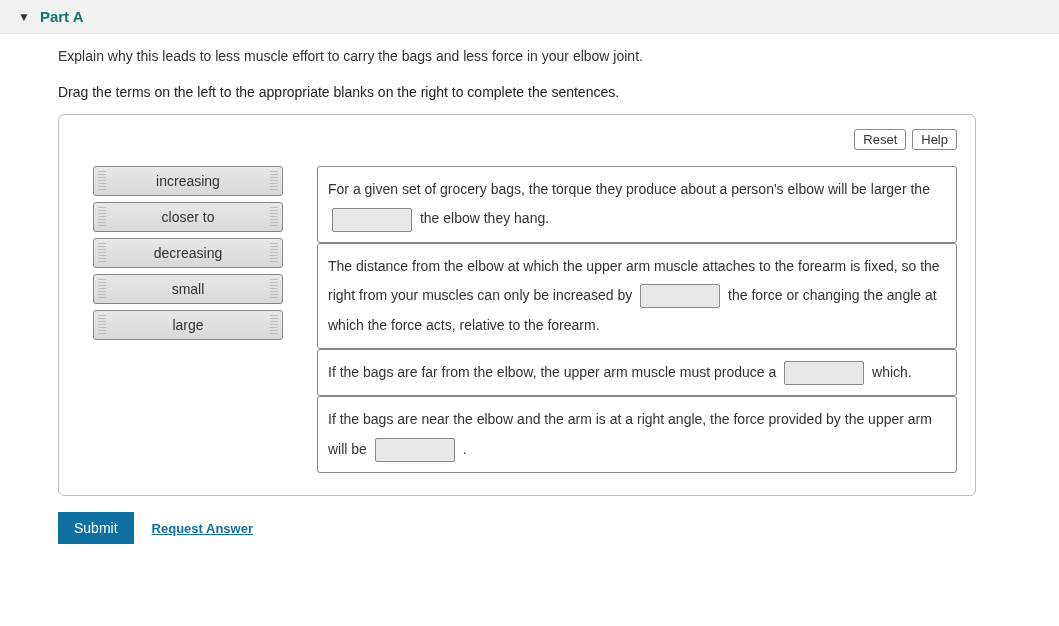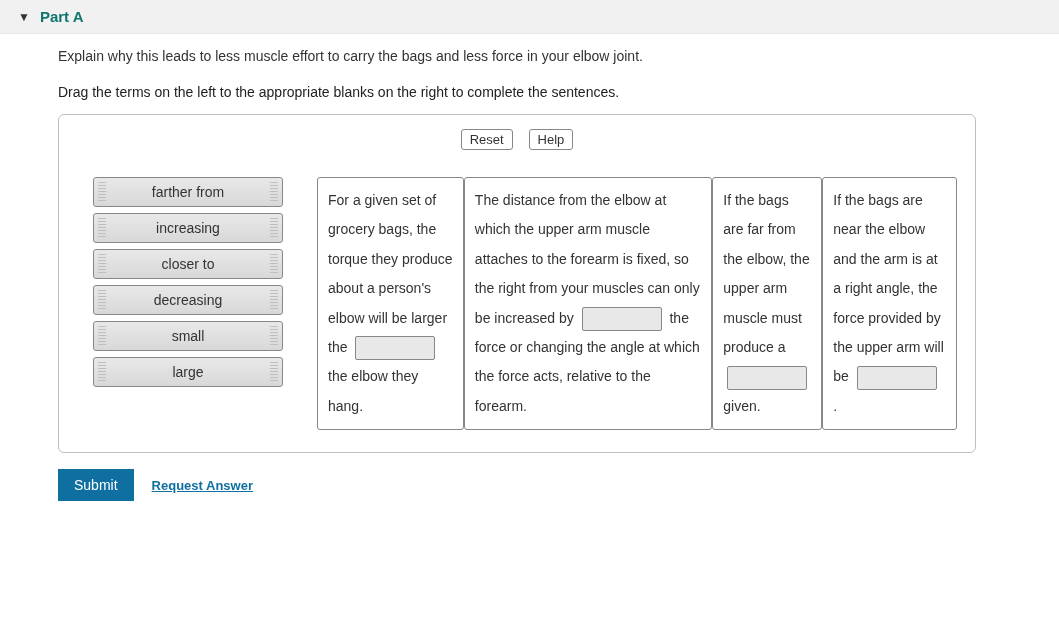--- a/index.html
+++ b/index.html
@@ -43,23 +43,23 @@
   }
   .drag-panel {
     border: 1px solid #bfbfbf;
     border-radius: 6px;
     padding: 14px 18px 22px 18px;
     width: 918px;
     position: relative;
   }
   .panel-toolbar {
     display: flex;
-    justify-content: center;
-    gap: 16px;
-    margin-bottom: 27px;
+    justify-content: flex-end;
+    gap: 6px;
+    margin-bottom: 16px;
   }
   .small-btn {
     border: 1px solid #888;
     background: #fff;
     font-size: 13px;
     color: #333;
     padding: 2px 8px;
     border-radius: 3px;
     cursor: pointer;
   }
@@ -99,20 +99,21 @@
       to bottom,
       #bfbfbf 0, #bfbfbf 1px,
       transparent 1px, transparent 3px
     );
   }
   .term::before { left: 4px; }
   .term::after { right: 4px; }
   .sentences-col {
     flex: 1;
     display: flex;
+    flex-direction: column;
   }
   .sentence-box {
     border: 1px solid #888;
     border-radius: 3px;
     padding: 8px 10px;
     font-size: 14px;
     line-height: 2.1;
     color: #333;
   }
   .blank {
@@ -163,21 +164,20 @@
   <div class="drag-panel">
 
     <div class="panel-toolbar">
       <button class="small-btn">Reset</button>
       <button class="small-btn">Help</button>
     </div>
 
     <div class="drag-body">
 
       <div class="terms-col">
-        <div class="term">farther from</div>
         <div class="term">increasing</div>
         <div class="term">closer to</div>
         <div class="term">decreasing</div>
         <div class="term">small</div>
         <div class="term">large</div>
       </div>
 
       <div class="sentences-col">
 
         <div class="sentence-box">
@@ -189,21 +189,21 @@
         <div class="sentence-box">
           <span>The distance from the elbow at which the upper arm muscle attaches to the forearm is fixed, so the right from your muscles can only be increased by </span>
           <span class="blank"></span>
           <span> the force or changing the angle at which the force acts, relative to the forearm.</span>
         </div>
 
 
         <div class="sentence-box">
           <span>If the bags are far from the elbow, the upper arm muscle must produce a </span>
           <span class="blank"></span>
-          <span> given.</span>
+          <span> which.</span>
         </div>
 
         <div class="sentence-box">
           <span>If the bags are near the elbow and the arm is at a right angle, the force provided by the upper arm will be </span>
           <span class="blank"></span>
           <span> .</span>
         </div>
 
       </div>
 

